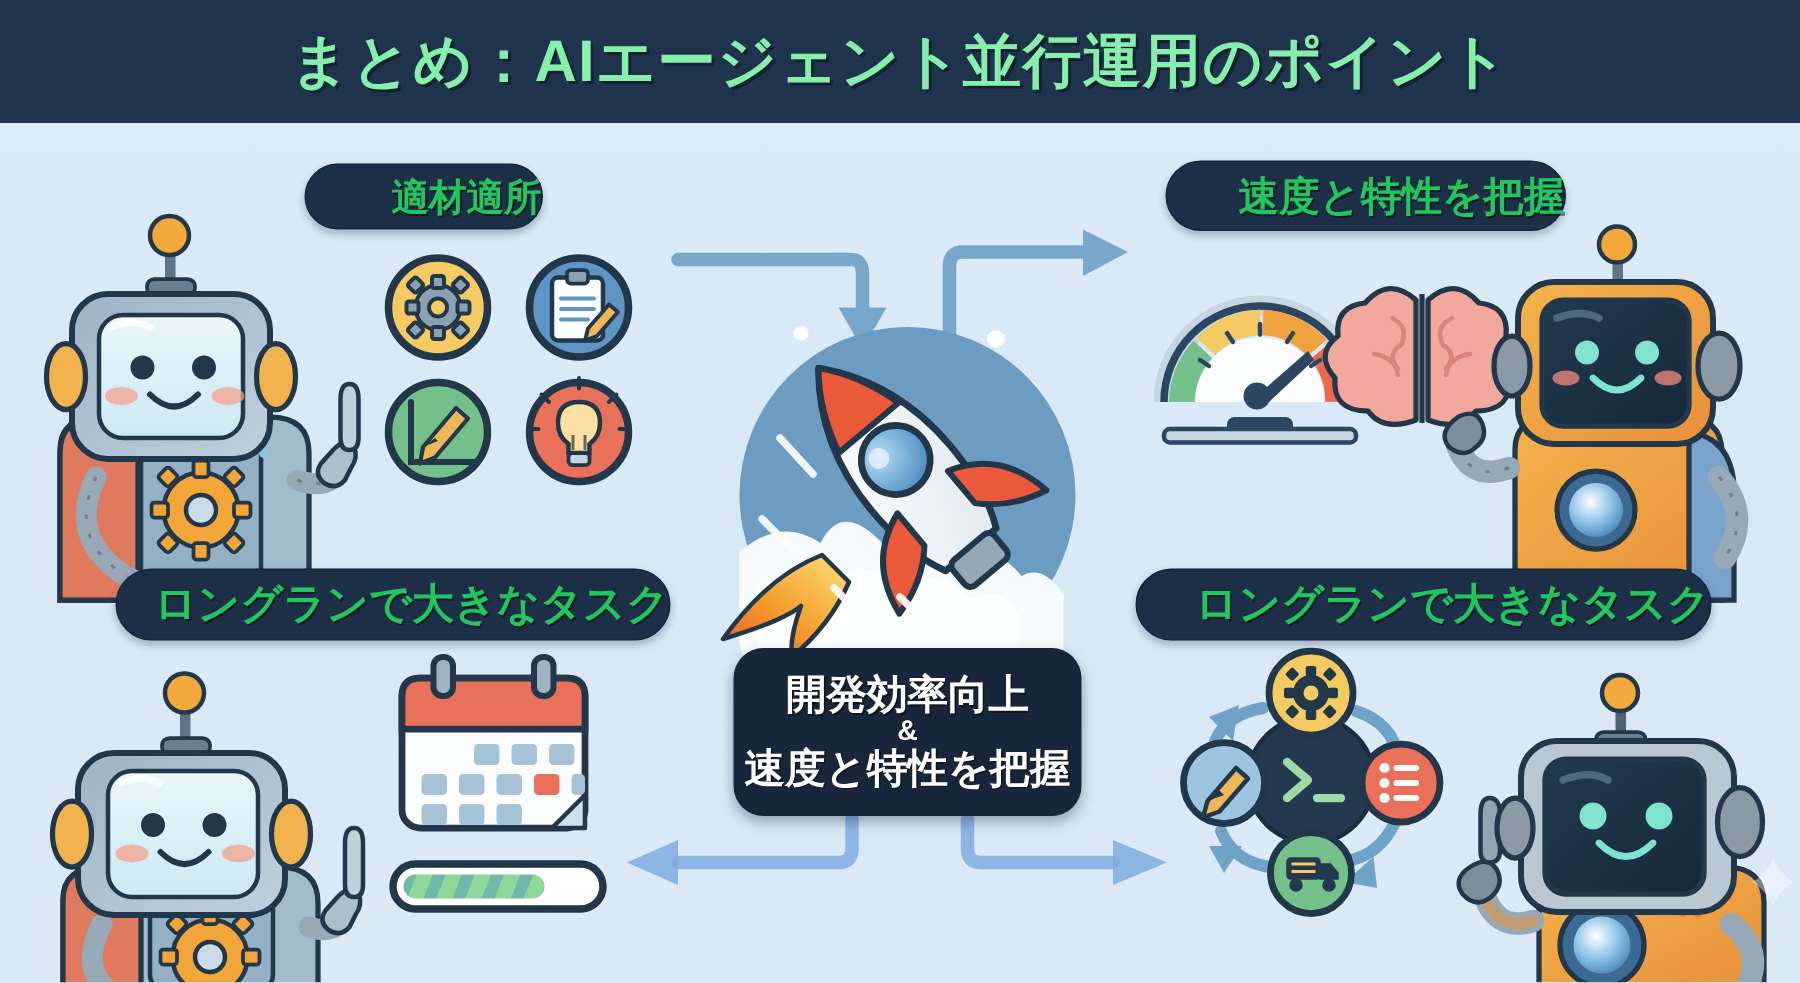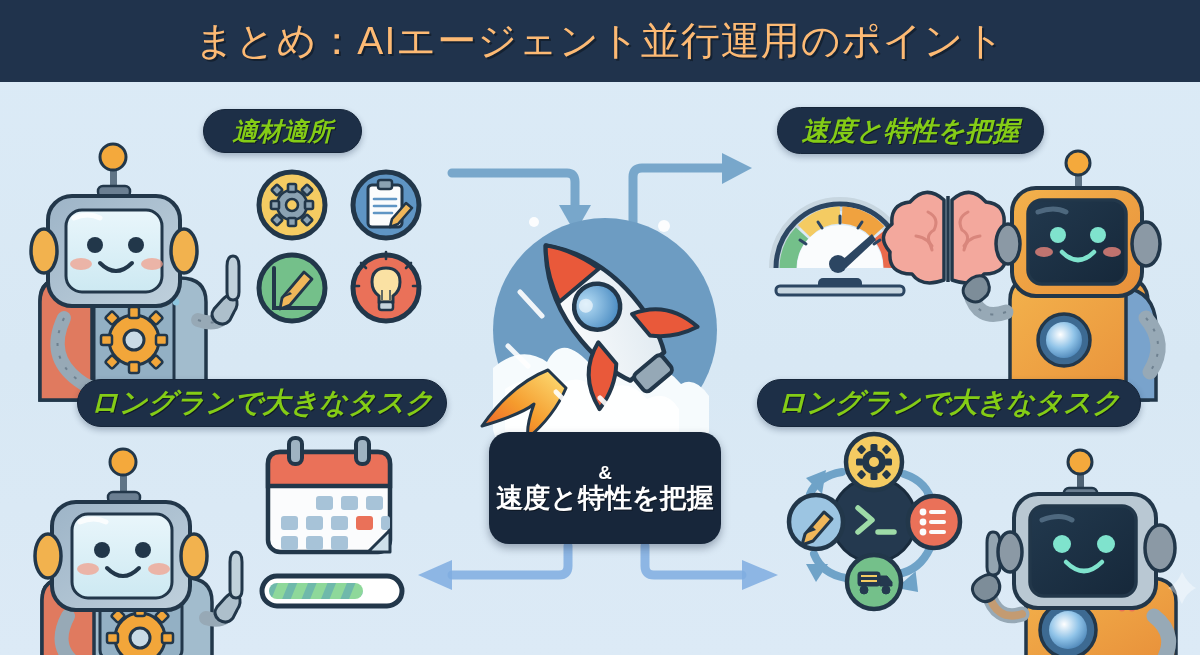--- a/index.html
+++ b/index.html
@@ -6,32 +6,31 @@
   body{
     width:1200px;height:655px;overflow:hidden;
     font-family:"Liberation Sans","DejaVu Sans",sans-serif;
     background:#dceaf6;
   }
   #canvas{position:relative;width:1200px;height:655px;background:linear-gradient(180deg,#dcebf7 0%,#d8e8f4 55%,#dceaf6 100%);overflow:hidden;}
 
   
   .header{position:absolute;left:0;top:0;width:1200px;height:82px;background:#20334c;display:flex;align-items:center;justify-content:center;}
   .header-title{
-    color:#fdba74;font-size:39px;font-weight:normal;letter-spacing:1px;
+    color:#86efac;font-size:39px;font-weight:bold;letter-spacing:1px;
     text-shadow:2px 2px 0 rgba(0,0,0,.35);white-space:nowrap;
   }
 
   
   .pill{
-    position:absolute;background:#1d2f47;color:#84cc16;border-radius:30px;
-    display:flex;align-items:center;justify-content:center;
+    position:absolute;background:#1d2f47;color:#22c55e;border-radius:30px;
+    display:flex;align-items:center;justify-content:flex-end;
     font-weight:bold;white-space:nowrap;
     box-shadow:0 3px 6px rgba(20,40,70,.30);
     border:1px solid #16263a;
-    font-style:italic;
   }
   .pill span{text-shadow:1px 1px 0 rgba(0,0,0,.45);}
   .pill-tl{left:203px;top:109px;width:157px;height:42px;font-size:25px;}
   .pill-tr{left:777px;top:107px;width:265px;height:45px;font-size:27px;}
   .pill-bl{left:77px;top:379px;width:368px;height:46px;font-size:28px;}
   .pill-br{left:757px;top:379px;width:382px;height:46px;font-size:28px;}
 
   
   .center-box{
     position:absolute;left:489px;top:432px;width:232px;height:112px;
@@ -461,17 +460,18 @@
     <span>速度と特性を把握</span>
   </div>
   <div class="pill pill-bl">
     <span>ロングランで大きなタスク</span>
   </div>
   <div class="pill pill-br">
     <span>ロングランで大きなタスク</span>
   </div>
 
   <div class="center-box">
+    <div class="l1">開発効率向上</div>
     <div class="l2">&amp;</div>
     <div class="l3">速度と特性を把握</div>
   </div>
 
 </div>
 
 </body></html>

